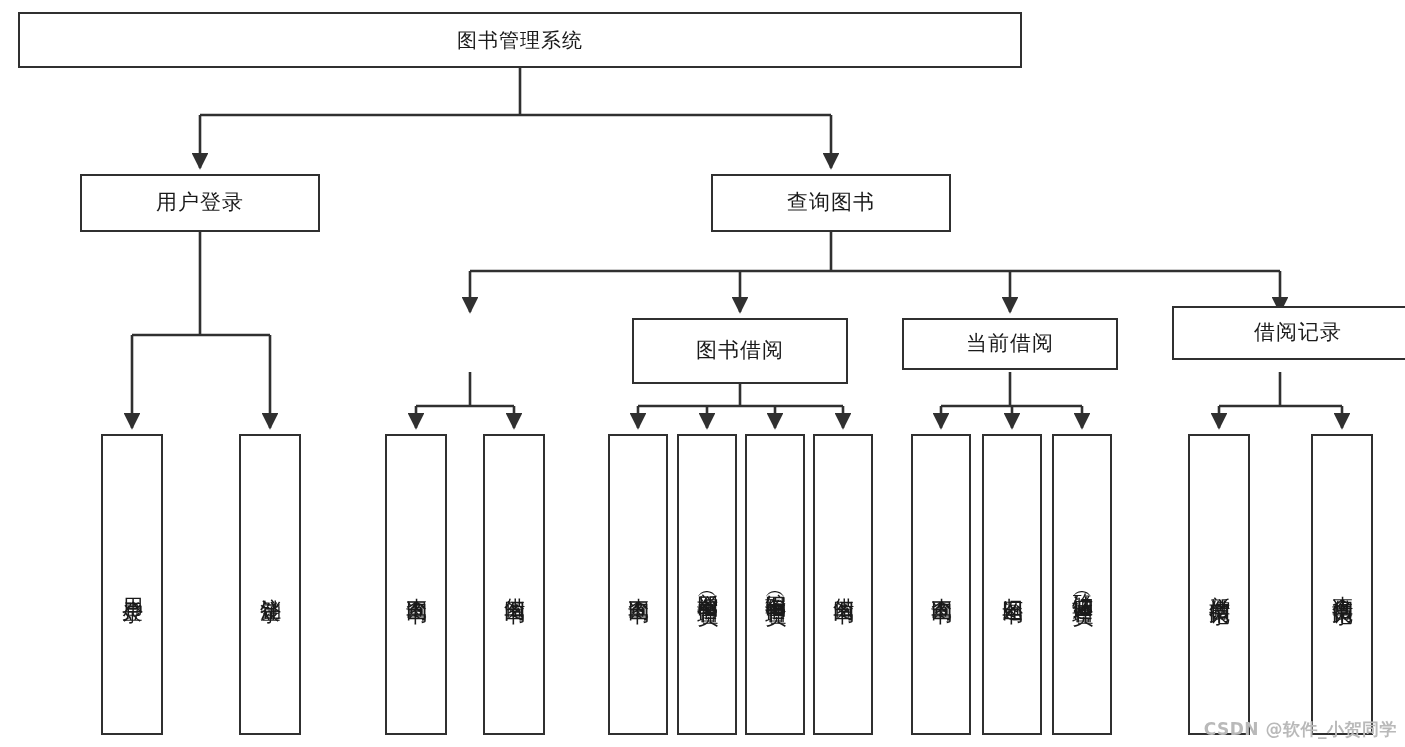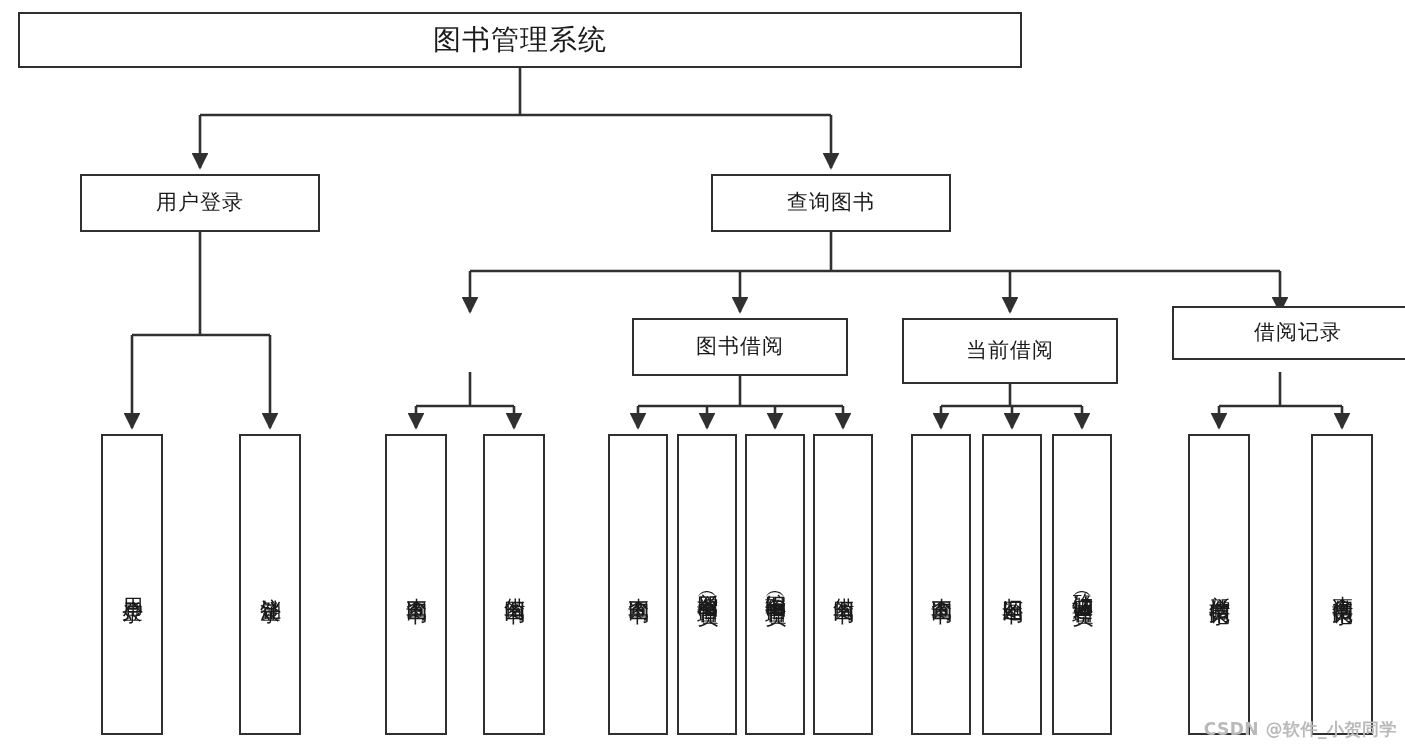--- a/index.html
+++ b/index.html
@@ -26,21 +26,21 @@
     align-items: center;
     justify-content: center;
     color: #1a1a1a;
   }
   .node.horiz {
     font-size: 21px;
     letter-spacing: 1px;
     line-height: 1.1;
   }
   .node.root {
-    font-size: 28px;
+    font-size: 20px;
   }
   .node.leaf {
     font-size: 21px;
     letter-spacing: 1px;
     align-items: center;
     justify-content: center;
   }
   .vtext {
     writing-mode: vertical-rl;
     text-orientation: upright;
@@ -131,24 +131,24 @@
     <span>图书管理系统</span>
   </div>
 
   <div class="node horiz" style="left: 80px; top: 174px; width: 240px; height: 58px;">
     <span>用户登录</span>
   </div>
   <div class="node horiz" style="left: 711px; top: 174px; width: 240px; height: 58px;">
     <span>查询图书</span>
   </div>
 
-  <div class="node horiz" style="left: 632px; top: 318px; width: 216px; height: 58px;">
+  <div class="node horiz" style="left: 632px; top: 318px; width: 216px; height: 66px;">
     <span>图书借阅</span>
   </div>
-  <div class="node horiz" style="left: 902px; top: 318px; width: 216px; height: 66px;">
+  <div class="node horiz" style="left: 902px; top: 318px; width: 216px; height: 52px;">
     <span>当前借阅</span>
   </div>
   <div class="node horiz" style="left: 1172px; top: 306px; width: 252px; height: 54px;">
     <span>借阅记录</span>
   </div>
 
   <div class="node leaf" style="left: 101px; top: 434px; width: 62px; height: 301px;">
     <span class="vtext">用户登录</span>
   </div>
   <div class="node leaf" style="left: 239px; top: 434px; width: 62px; height: 301px;">

